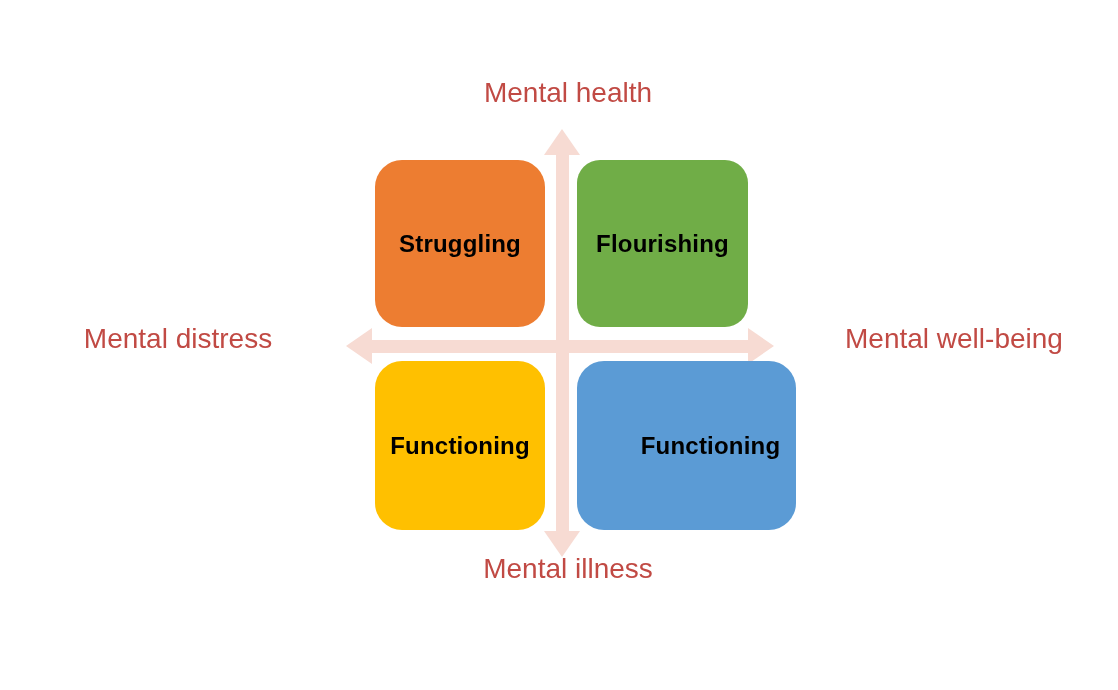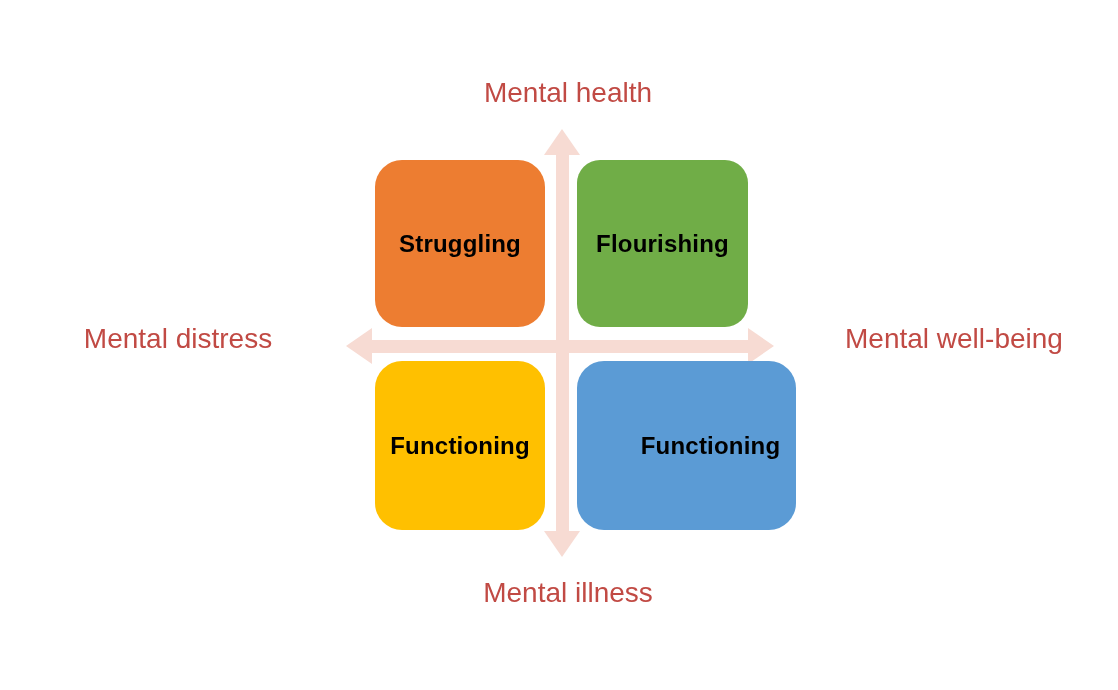--- a/index.html
+++ b/index.html
@@ -18,21 +18,21 @@
 
   
   .axis-label {
     position: absolute;
     color: #C14A44;
     font-size: 28px;
     line-height: 34px;
     white-space: nowrap;
   }
   .axis-label.top    { left: 368px; top: 76px;  width: 400px; text-align: center; }
-  .axis-label.bottom { left: 368px; top: 576px; width: 400px; text-align: center; }
+  .axis-label.bottom { left: 368px; top: 552px; width: 400px; text-align: center; }
   .axis-label.left   { left: 53px;  top: 322px; width: 250px; text-align: center; }
   .axis-label.right  { left: 805px; top: 322px; width: 290px; text-align: left; margin-left: 40px; }
 
   
   .shaft {
     position: absolute;
     background: #F7DBD3;
   }
   .shaft.vertical   { left: 556px; top: 153px; width: 13px;  height: 380px; }
   .shaft.horizontal { left: 370px; top: 340px; width: 378px; height: 13px; }

